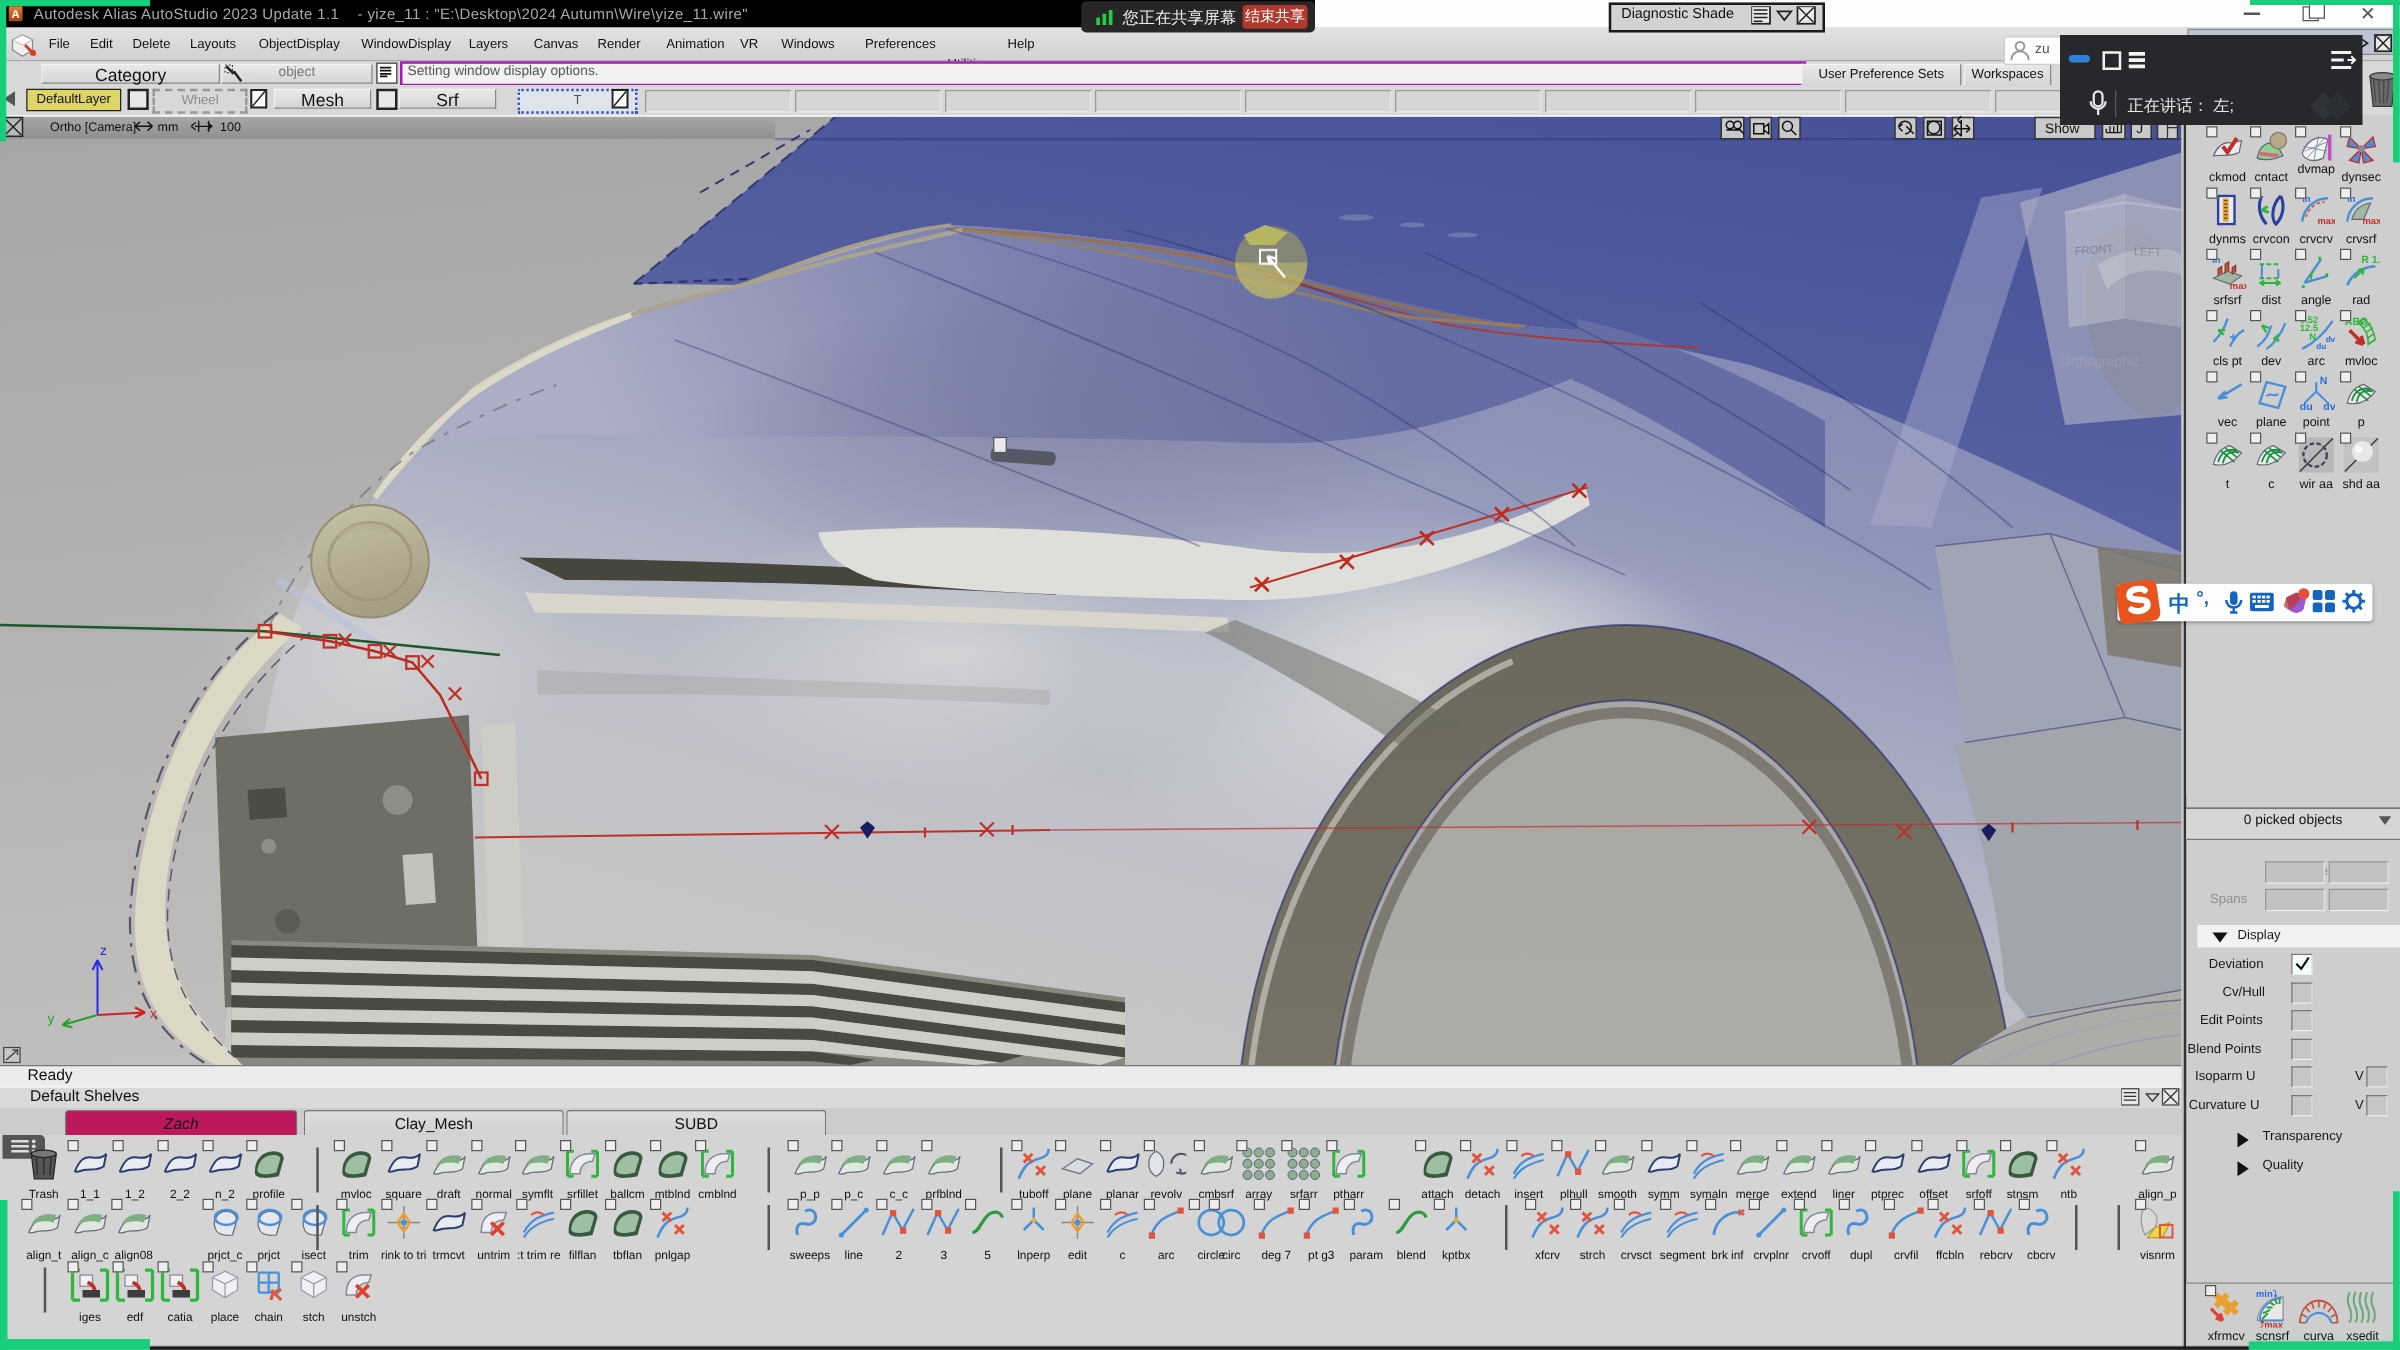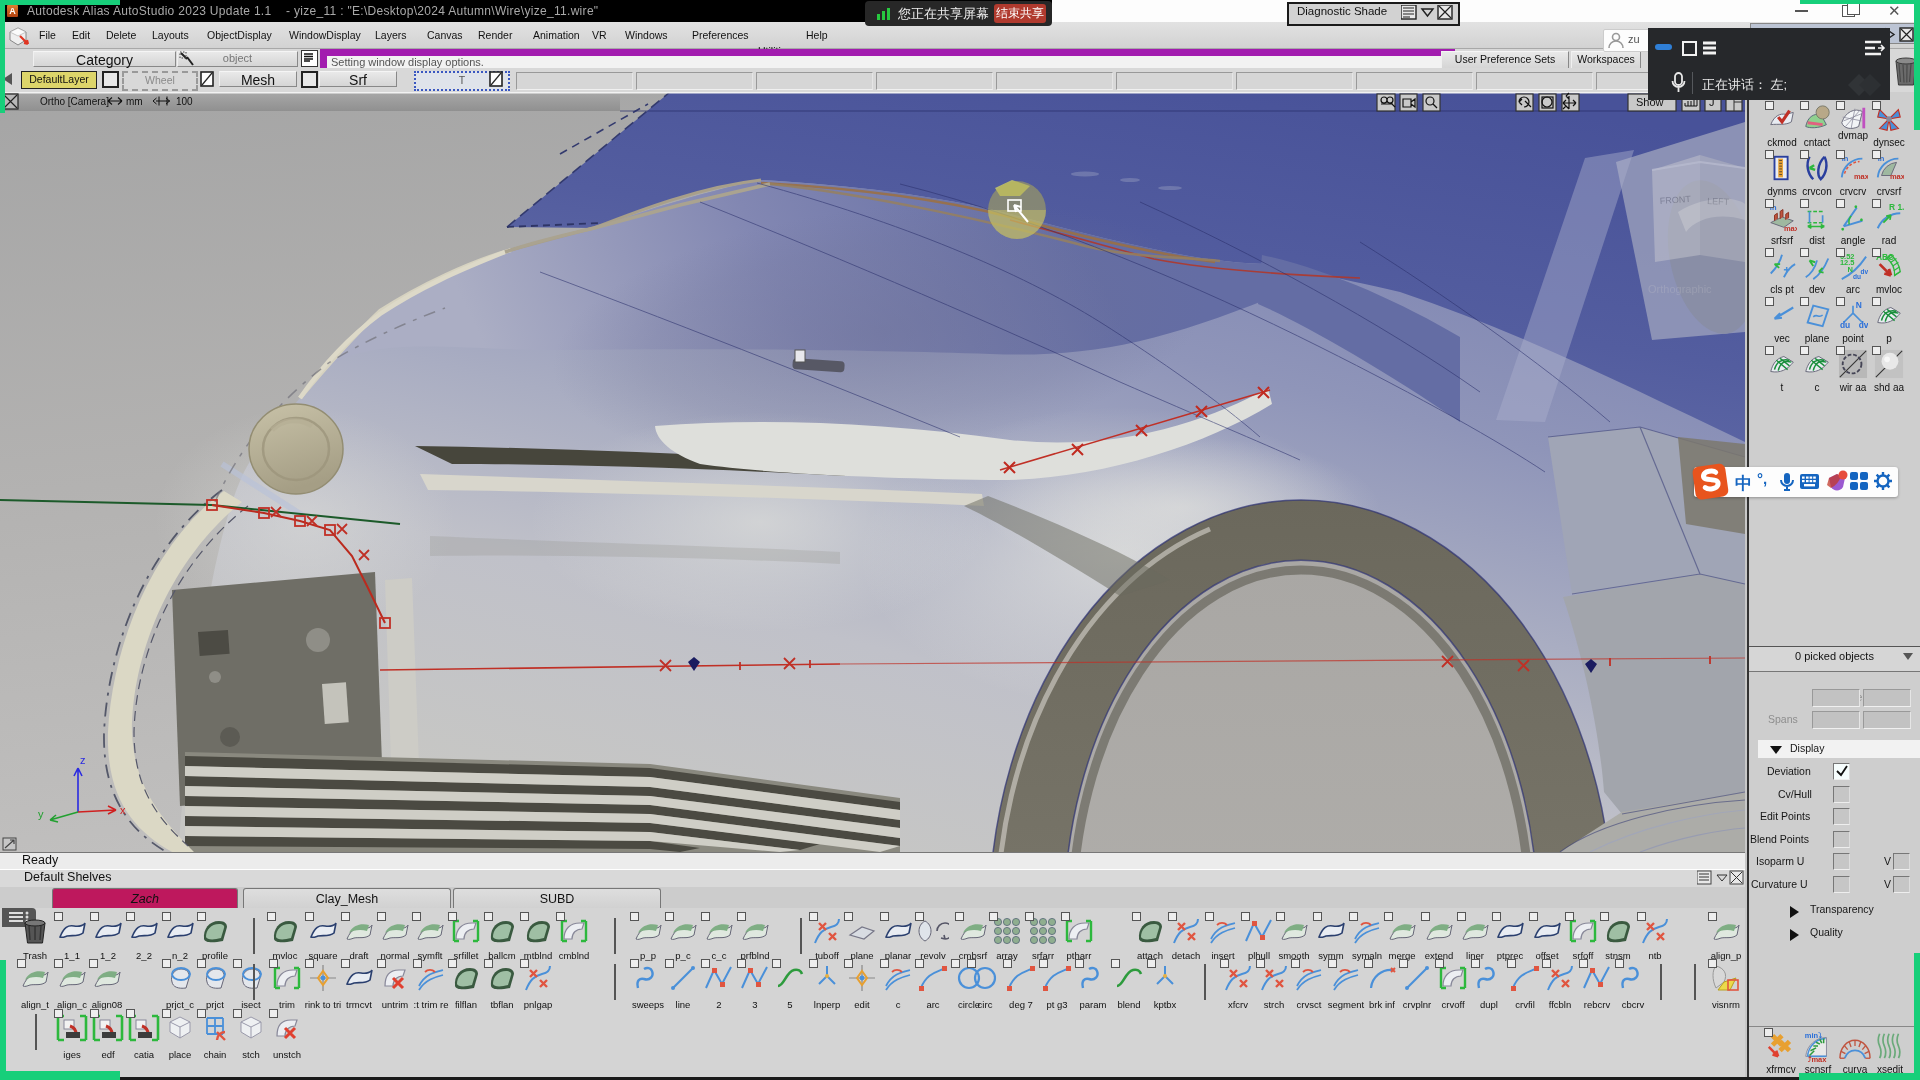--- a/index.html
+++ b/index.html
@@ -70,21 +70,21 @@
 <div class="btn" style="left:33px;top:51px;width:141px;height:14px;font-size:14px;">Category</div>
 <div class="btn" style="left:177px;top:51px;width:119px;height:14px;color:#777;">object</div>
 <svg class="abs" style="left:179px;top:51px;" width="17" height="16">
     <path d="M2,2 l6,6 m0,-2 l6,8" stroke="#222" stroke-width="2" fill="none"></path>
     <rect x="1" y="1" width="6" height="6" fill="none" stroke="#444" stroke-dasharray="1.5,1.5"></rect>
   </svg>
 <div class="abs" style="left:301px;top:50px;width:15px;height:15px;background:#fff;border:1px solid #333;"></div>
 <svg class="abs" style="left:303px;top:52px;" width="11" height="11">
     <path d="M1,2 h9 M1,4.5 h9 M1,7 h9 M1,9 h6" stroke="#111" stroke-width="1.4"></path>
   </svg>
-<div class="abs" style="left:320px;top:49px;width:1117px;height:16px;background:#f2f2f2;border:7px solid #a21caf;font-size:11px;color:#555;padding-left:4px;">Setting window display options.</div>
+<div class="abs" style="left:320px;top:49px;width:1117px;height:16px;background:#f2f2f2;border:2px solid #a21caf;font-size:11px;color:#555;padding-left:4px;">Setting window display options.</div>
 <div class="btn" style="left:1441px;top:51px;width:126px;height:15px;font-size:10.5px;padding-top:1px;">User Preference Sets</div>
 <div class="btn" style="left:1571px;top:51px;width:68px;height:15px;font-size:10.5px;padding-top:1px;">Workspaces</div>
 
 <div class="abs" id="row3"></div>
 <div class="abs" style="left:3px;top:73px;width:0;height:0;border-top:6px solid transparent;border-bottom:6px solid transparent;border-right:9px solid #555;"></div>
 <div class="abs" style="left:21px;top:71px;width:74px;height:15px;background:#ddd56a;border:1.5px solid #222;font-size:10.5px;padding-top:1px;color:#111;text-align:center;">DefaultLayer</div>
 <div class="abs" style="left:102px;top:71px;width:13px;height:13px;background:#e8e8e8;border:2px solid #222;"></div>
 <div class="abs" style="left:122px;top:71px;width:72px;height:15px;border:2px dashed #999;font-size:10.5px;padding-top:1px;color:#8a8a8a;text-align:center;">Wheel</div>
 <svg class="abs" style="left:200px;top:71px;" width="15" height="17">
     <rect x="1" y="1" width="12" height="14" fill="#fdfdfd" stroke="#222" stroke-width="1.6"></rect>

